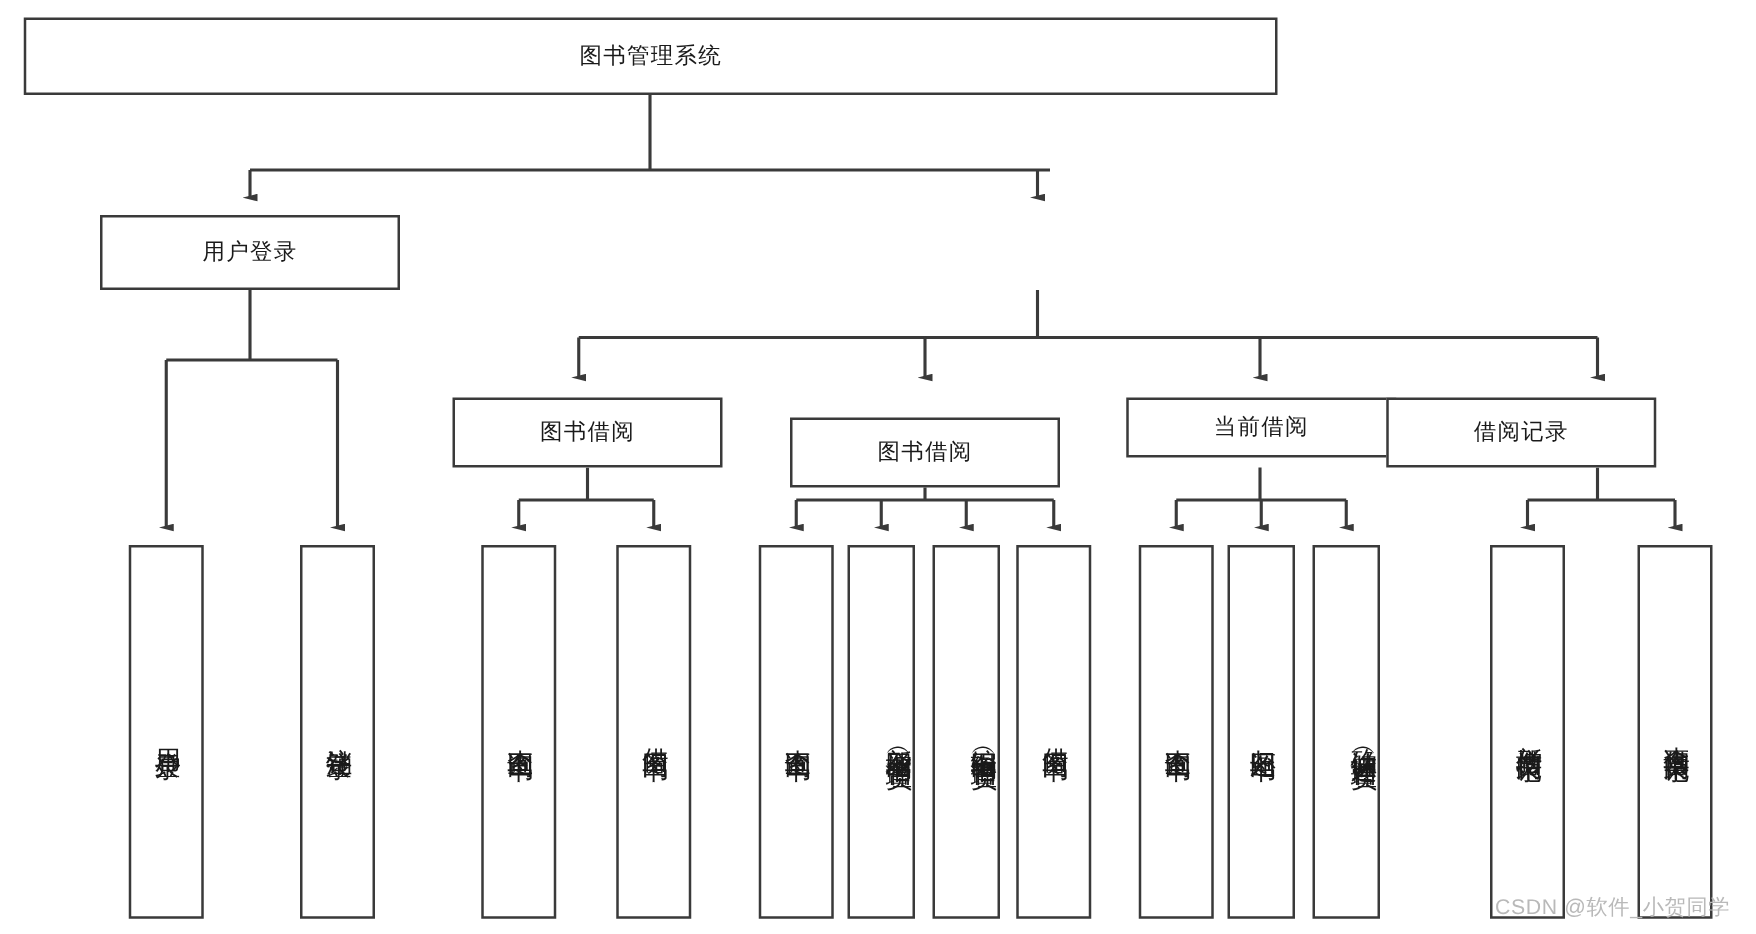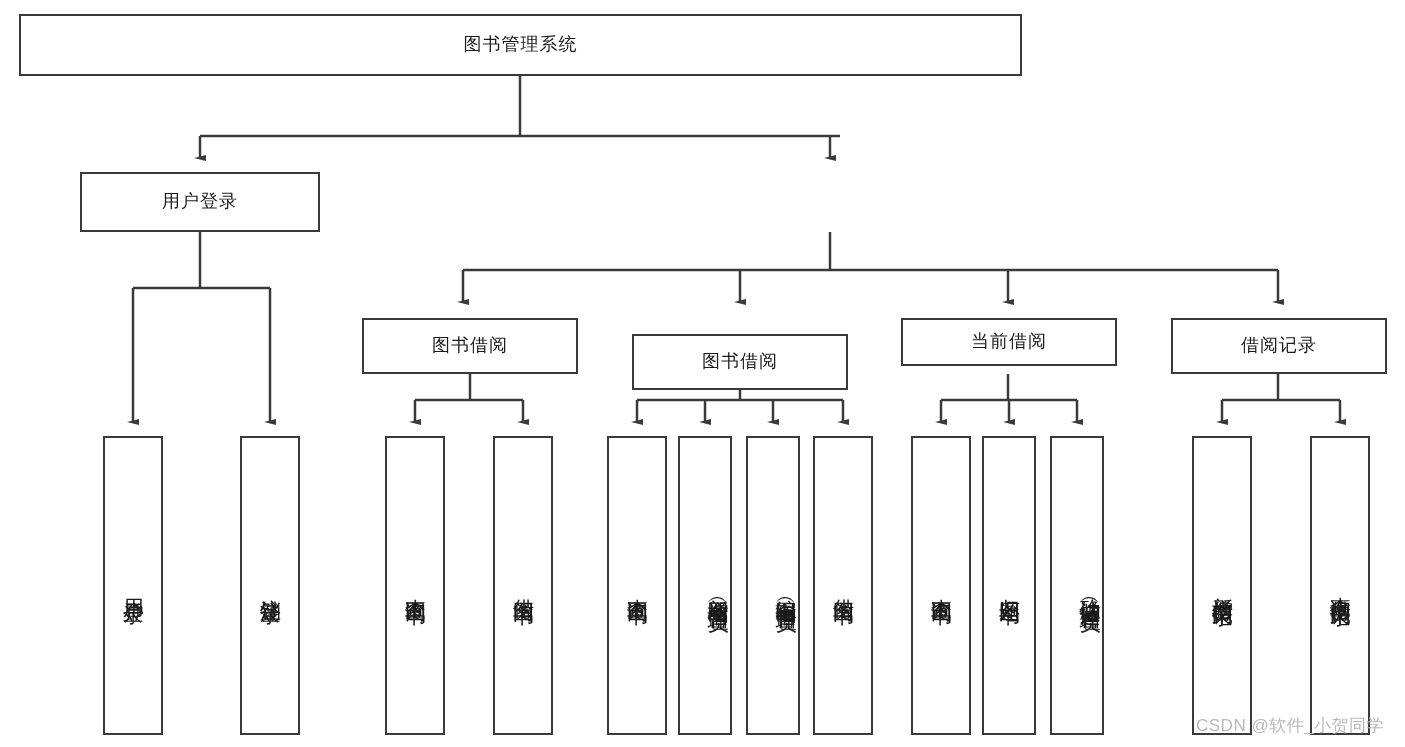--- a/index.html
+++ b/index.html
@@ -130,21 +130,21 @@
 
   <div class="node horiz" style="left:362px; top:318px; width:216px; height:56px;">
     <span class="node-label">图书借阅</span>
   </div>
   <div class="node horiz" style="left:632px; top:334px; width:216px; height:56px;">
     <span class="node-label">图书借阅</span>
   </div>
   <div class="node horiz" style="left:901px; top:318px; width:216px; height:48px;font-family:Liberation Serif, serif;">
     <span class="node-label">当前借阅</span>
   </div>
-  <div class="node horiz" style="left:1171px; top:318px; width:216px; height:56px;">
+  <div class="node horiz" style="left:1109px; top:318px; width:216px; height:56px;">
     <span class="node-label">借阅记录</span>
   </div>
 
   <div class="node vert mid" style="left:103px; top:436px; width:60px; height:299px;">
     <span class="node-label">用户登录</span>
   </div>
   <div class="node vert mid" style="left:240px; top:436px; width:60px; height:299px;">
     <span class="node-label">注销登录</span>
   </div>
 

